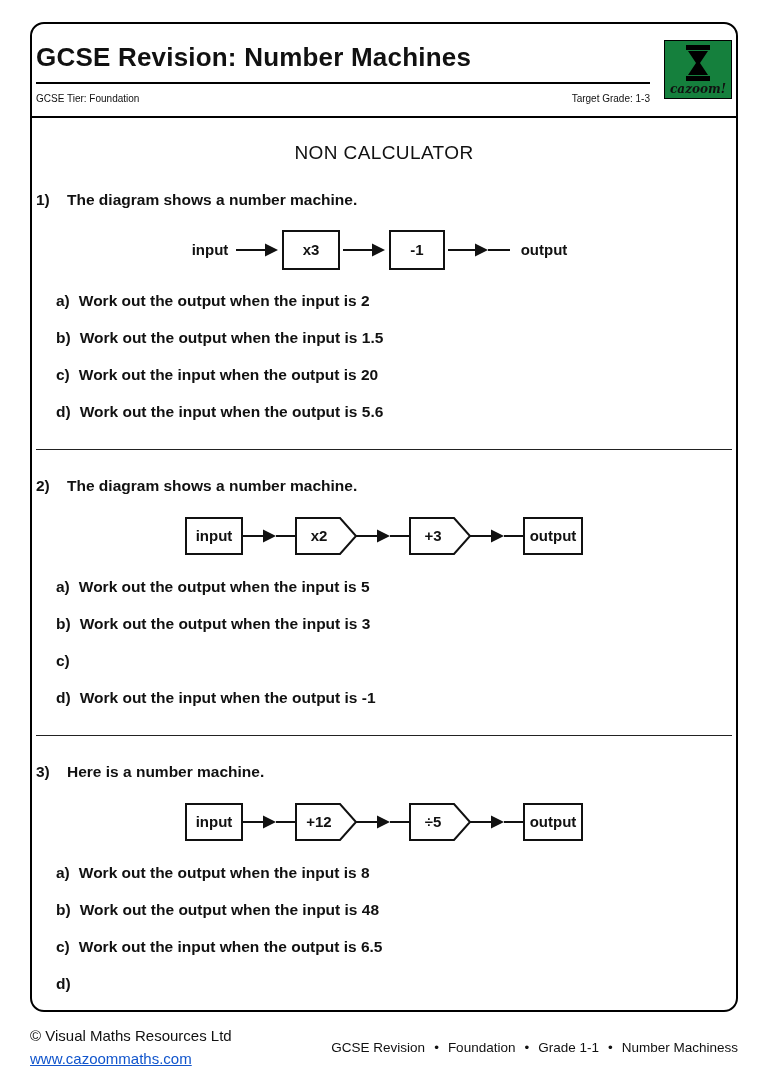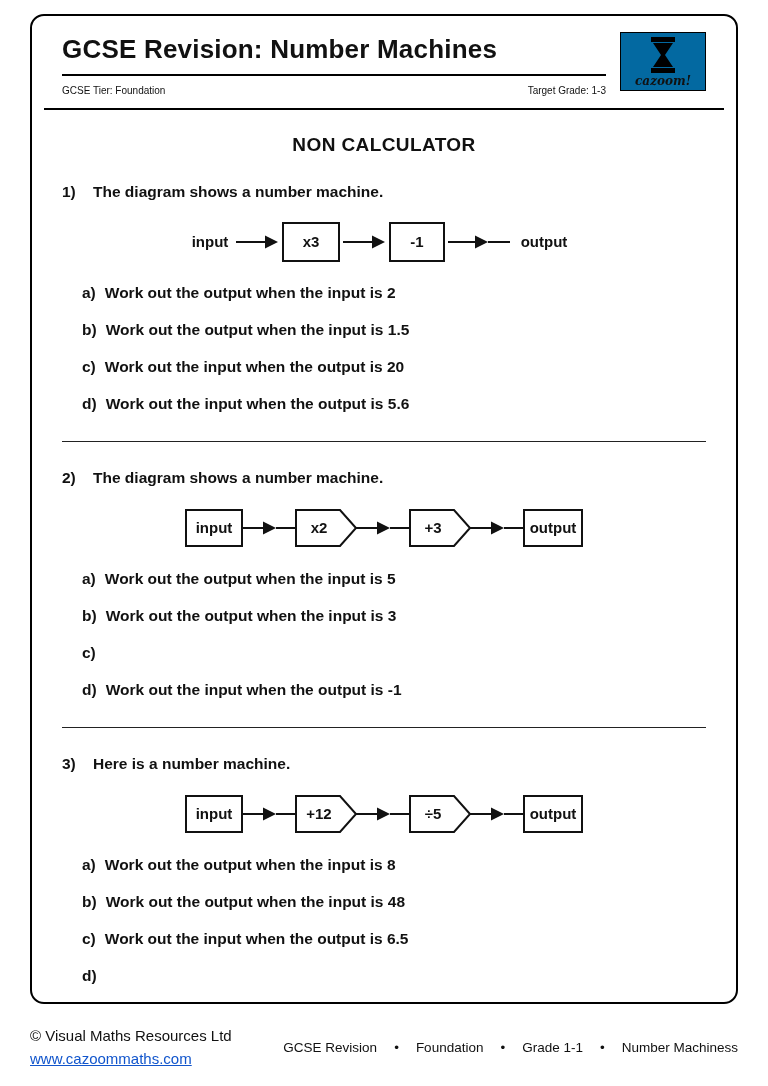--- a/index.html
+++ b/index.html
@@ -1,43 +1,43 @@
 <!DOCTYPE html>
 <html lang="en"><head>
 <meta charset="utf-8">
 <style>
   html,body{margin:0;padding:0;}
   body{
     width:768px;height:1086px;position:relative;background:#fff;
     font-family:"Liberation Sans",sans-serif;color:#111;
   }
   .sheet{
-    position:absolute;left:30px;top:14px;width:708px;height:990px;
+    position:absolute;left:30px;top:22px;width:708px;height:990px;
     border:2.5px solid #000;border-radius:14px;box-sizing:border-box;
-    padding:16px 30px 0;overflow:hidden;background:#fff;
+    padding:16px 4px 0;overflow:hidden;background:#fff;
   }
   .header{display:flex;justify-content:space-between;align-items:flex-start;}
   .header-left{flex:1;margin-right:14px;}
   .title{
     font-size:26px;font-weight:bold;margin:2px 0 0;letter-spacing:.2px;
     border-bottom:2.5px solid #000;padding-bottom:9px;
   }
   .meta-row{display:flex;justify-content:space-between;font-size:10px;margin-top:9px;}
   .logo{
-    width:86px;border:1.5px solid #000;box-sizing:border-box;
-    padding:4px 3px 2px;text-align:center;background:#0369a1;
+    width:68px;border:1.5px solid #000;box-sizing:border-box;
+    padding:4px 3px 2px;text-align:center;background:#15803d;
   }
   .logo svg{display:block;margin:0 auto;}
   .logo-text{
     font-family:"DejaVu Serif",serif;font-weight:bold;font-style:italic;
     font-size:12px;margin-top:1px;white-space:nowrap;
   }
   .full-rule{border:none;border-top:2px solid #000;margin:12px -18px 0;}
   .section-heading{
-    text-align:center;font-size:19px;font-weight:bold;margin:24px 0 0;
+    text-align:center;font-size:19px;font-weight:normal;margin:24px 0 0;
     letter-spacing:.4px;
   }
   .q-head{display:flex;gap:13px;font-weight:bold;font-size:15.5px;margin-top:26px;line-height:20px;}
   .q-num{min-width:18px;}
   .diagram-row{display:flex;justify-content:center;margin:16px 0 4px;}
   .part{
     display:flex;gap:9px;font-weight:bold;font-size:15.5px;margin-top:17px;
     padding-left:20px;line-height:20px;
   }
   .q-divider{border:none;border-top:1.3px solid #222;margin:27px 0 0;}
@@ -48,21 +48,21 @@
   .machine text{
     font-family:"Liberation Sans",sans-serif;font-size:15px;font-weight:bold;
     fill:#111;text-anchor:middle;
   }
   .footer{
     position:absolute;left:30px;right:30px;top:1024px;
     display:flex;justify-content:space-between;align-items:center;
   }
   .footer-left{font-size:15px;line-height:1.55;}
   .footer-link{color:#1155cc;text-decoration:underline;cursor:pointer;}
-  .footer-right{display:flex;gap:17px;align-items:center;font-size:13.5px;}
+  .footer-right{display:flex;gap:9px;align-items:center;font-size:13.5px;}
 </style>
 </head>
 <body>
 
 <div class="sheet">
 
   <div class="header">
     <div class="header-left">
       <h1 class="title">GCSE Revision: Number Machines</h1>
       <div class="meta-row">

